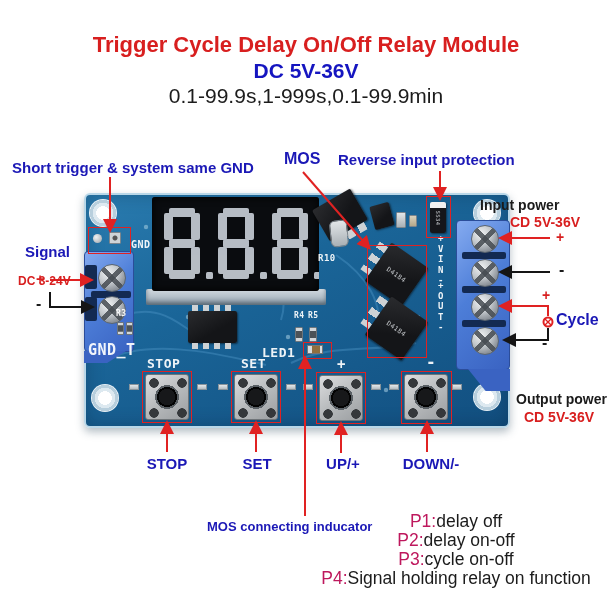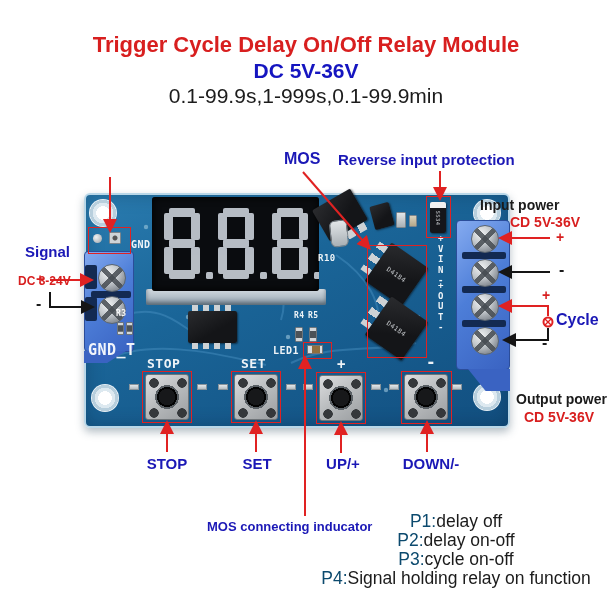--- a/index.html
+++ b/index.html
@@ -56,21 +56,21 @@
        background:repeating-linear-gradient(90deg,#cdd2d5 0 6px,transparent 6px 11px);}
   .ic::before{top:-6px;} .ic::after{bottom:-6px;}
   .mos::before{content:"";position:absolute;left:-10px;top:6px;width:10px;height:34px;
        background:repeating-linear-gradient(180deg,#cdd2d5 0 7px,transparent 7px 14px);}
   .reg::after{content:"";position:absolute;left:5px;bottom:-8px;width:34px;height:8px;
        background:repeating-linear-gradient(90deg,#cdd2d5 0 8px,transparent 8px 13px);}
   .overlay{position:absolute;left:0;top:0;z-index:6;pointer-events:none;}
   .z7{z-index:7;}
   .modes{position:absolute;left:300px;top:512px;width:312px;text-align:center;z-index:7;}
   .modeline{font-size:17.5px;line-height:19px;color:#1b1b1b;}
-  .modeline .p{color:#0c4a6e;}
+  .modeline .p{color:#be185d;}
 </style>
 </head>
 <body>
 
 <div id="canvas">
 
   <div class="hdr" style="top:32px;font-size:22px;color:#d81f1f;">Trigger Cycle Delay On/Off Relay Module</div>
   <div class="hdr" style="top:59px;font-size:21px;color:#1515c0;">DC 5V-36V</div>
   <div class="hdr" style="top:84px;font-size:21px;color:#1c1c1c;font-weight:400;">0.1-99.9s,1-999s,0.1-99.9min</div>
 
@@ -179,21 +179,21 @@
   <div class="pad" style="left:371px;top:384px;"></div>
   <div class="pad" style="left:389px;top:384px;"></div>
   <div class="pad" style="left:452px;top:384px;"></div>
 
   <div class="silk" style="left:131px;top:239px;font-size:10px;">GND</div>
   <div class="silk" style="left:88px;top:341px;font-size:15px;">GND_T</div>
   <div class="silk" style="left:116px;top:309px;font-size:8px;">R3</div>
   <div class="silk" style="left:318px;top:253px;font-size:9px;">R10</div>
   <div class="silk" style="left:294px;top:311px;font-size:8px;">R4</div>
   <div class="silk" style="left:308px;top:311px;font-size:8px;">R5</div>
-  <div class="silk" style="left:273px;top:345px;font-size:10px;">LED1</div>
+  <div class="silk" style="left:262px;top:345px;font-size:13px;">LED1</div>
   <div class="silk" style="left:147px;top:356px;font-size:13px;">STOP</div>
   <div class="silk" style="left:241px;top:356px;font-size:13px;">SET</div>
   <div class="silk" style="left:337px;top:356px;font-size:14px;">+</div>
   <div class="silk" style="left:426px;top:352px;font-size:16px;">-</div>
   <div class="silk vcol" style="left:438px;top:233px;font-size:9px;">+VIN-</div>
   <div class="silk vcol" style="left:438px;top:280px;font-size:9px;">+OUT-</div>
 
   <div class="btn" style="left:145px;top:374px;"></div>
   <div class="btn" style="left:234px;top:374px;"></div>
   <div class="btn" style="left:319px;top:375px;"></div>
@@ -232,20 +232,21 @@
       <circle cx="548" cy="322" r="4.5"></circle>
       <path d="M545,319 L551,325 M551,319 L545,325" stroke-width="1.4"></path>
     </g>
     <g stroke="#151515" stroke-width="2" fill="none">
       <path d="M50,292 L50,307 L83,307" marker-end="url(#ab)"></path>
       <path d="M550,272 L510,272" marker-end="url(#ab)"></path>
       <path d="M548,328 L548,340 L514,340" marker-end="url(#ab)"></path>
     </g>
   </svg>
 
+  <div class="lbl blue z7" style="left:12px;top:159px;font-size:15px;">Short trigger &amp; system same GND</div>
   <div class="lbl blue z7" style="left:284px;top:150px;font-size:16px;">MOS</div>
   <div class="lbl blue z7" style="left:338px;top:151px;font-size:15px;">Reverse input protection</div>
   <div class="lbl blk z7" style="left:480px;top:197px;font-size:14px;">Input power</div>
   <div class="lbl red z7" style="left:510px;top:214px;font-size:14px;">CD 5V-36V</div>
   <div class="lbl blue z7" style="left:25px;top:243px;font-size:15px;">Signal</div>
   <div class="lbl red z7" style="left:18px;top:274px;font-size:12px;">DC 3-24V</div>
   <div class="lbl red z7" style="left:36px;top:271px;font-size:14px;">+</div>
   <div class="lbl blk z7" style="left:36px;top:295px;font-size:16px;">-</div>
   <div class="lbl red z7" style="left:556px;top:229px;font-size:14px;">+</div>
   <div class="lbl blk z7" style="left:559px;top:261px;font-size:16px;">-</div>

